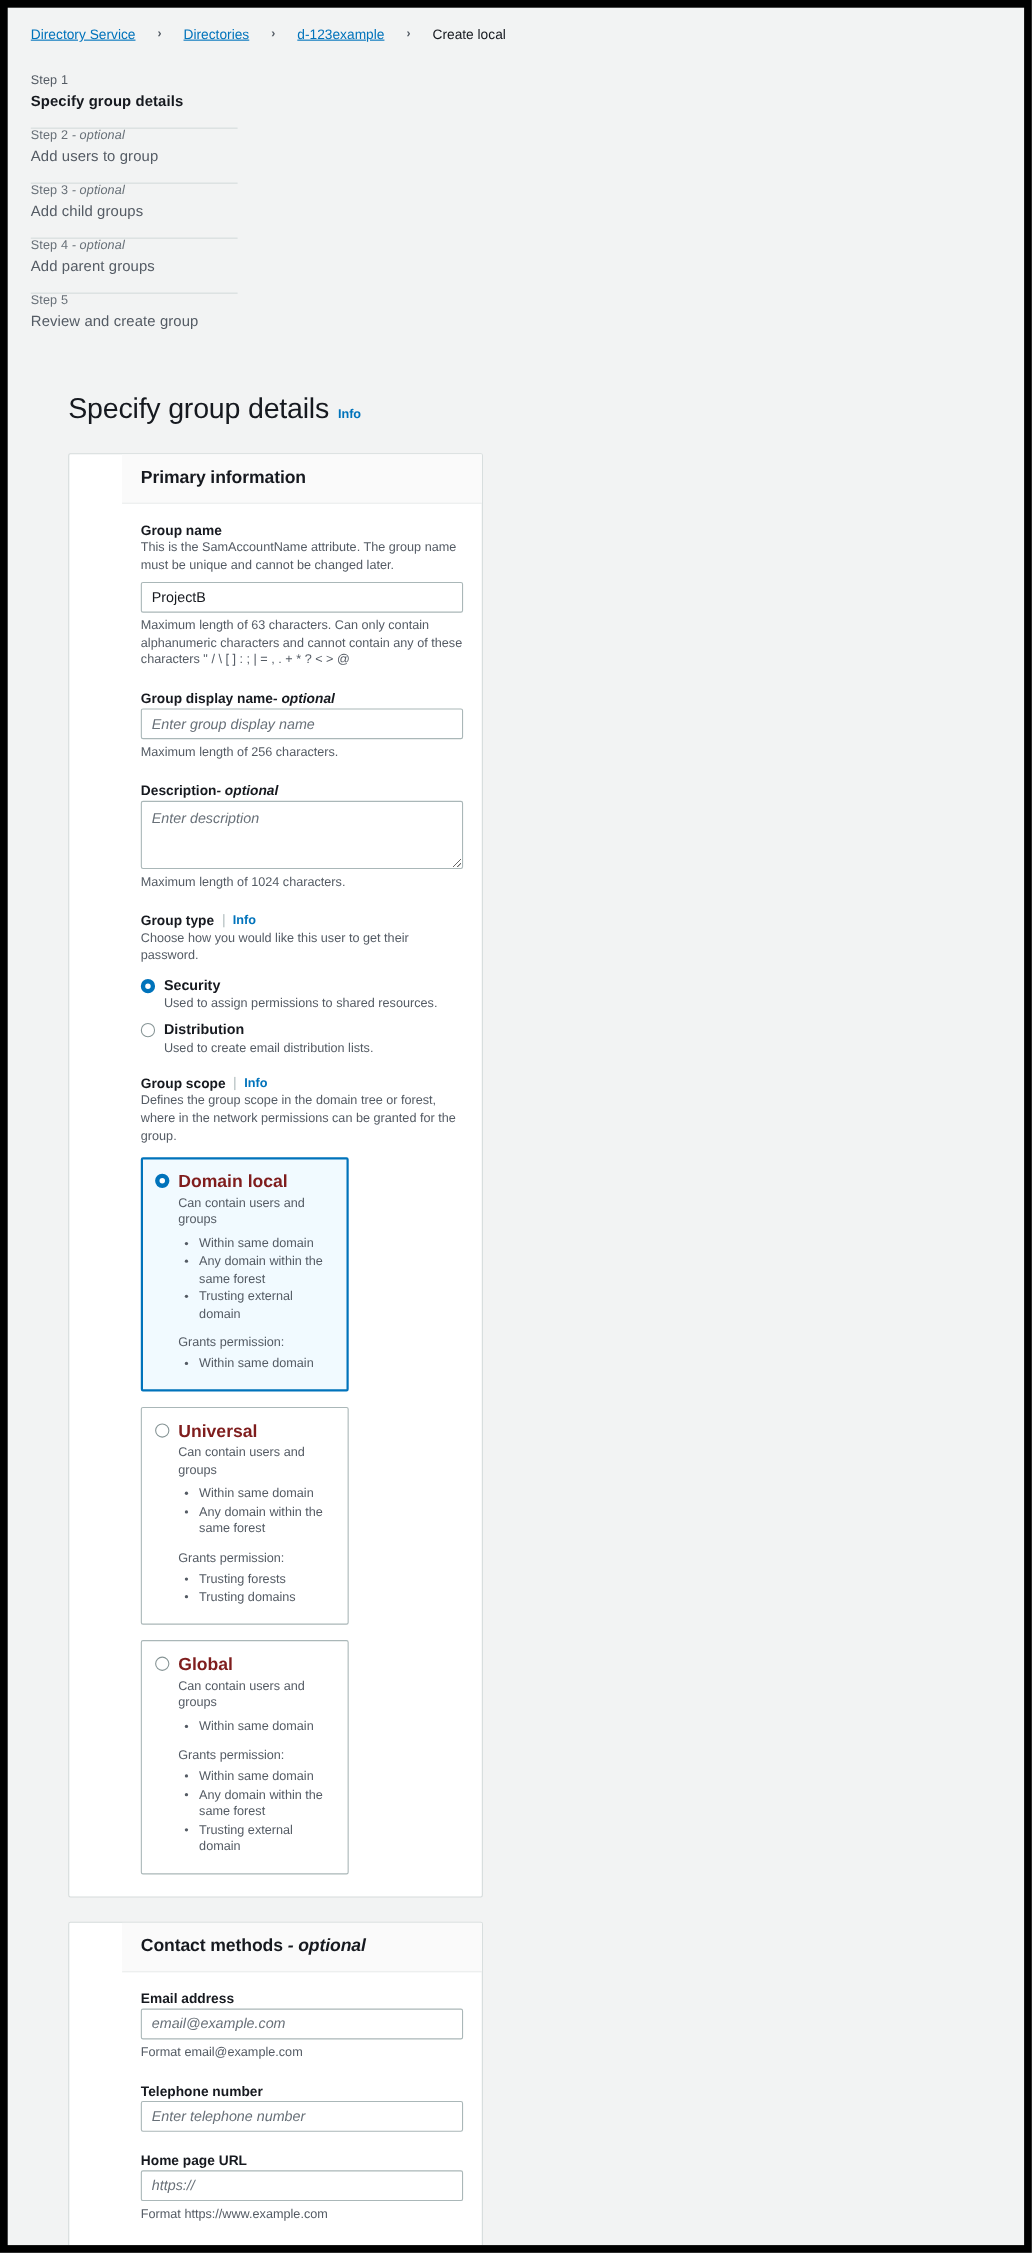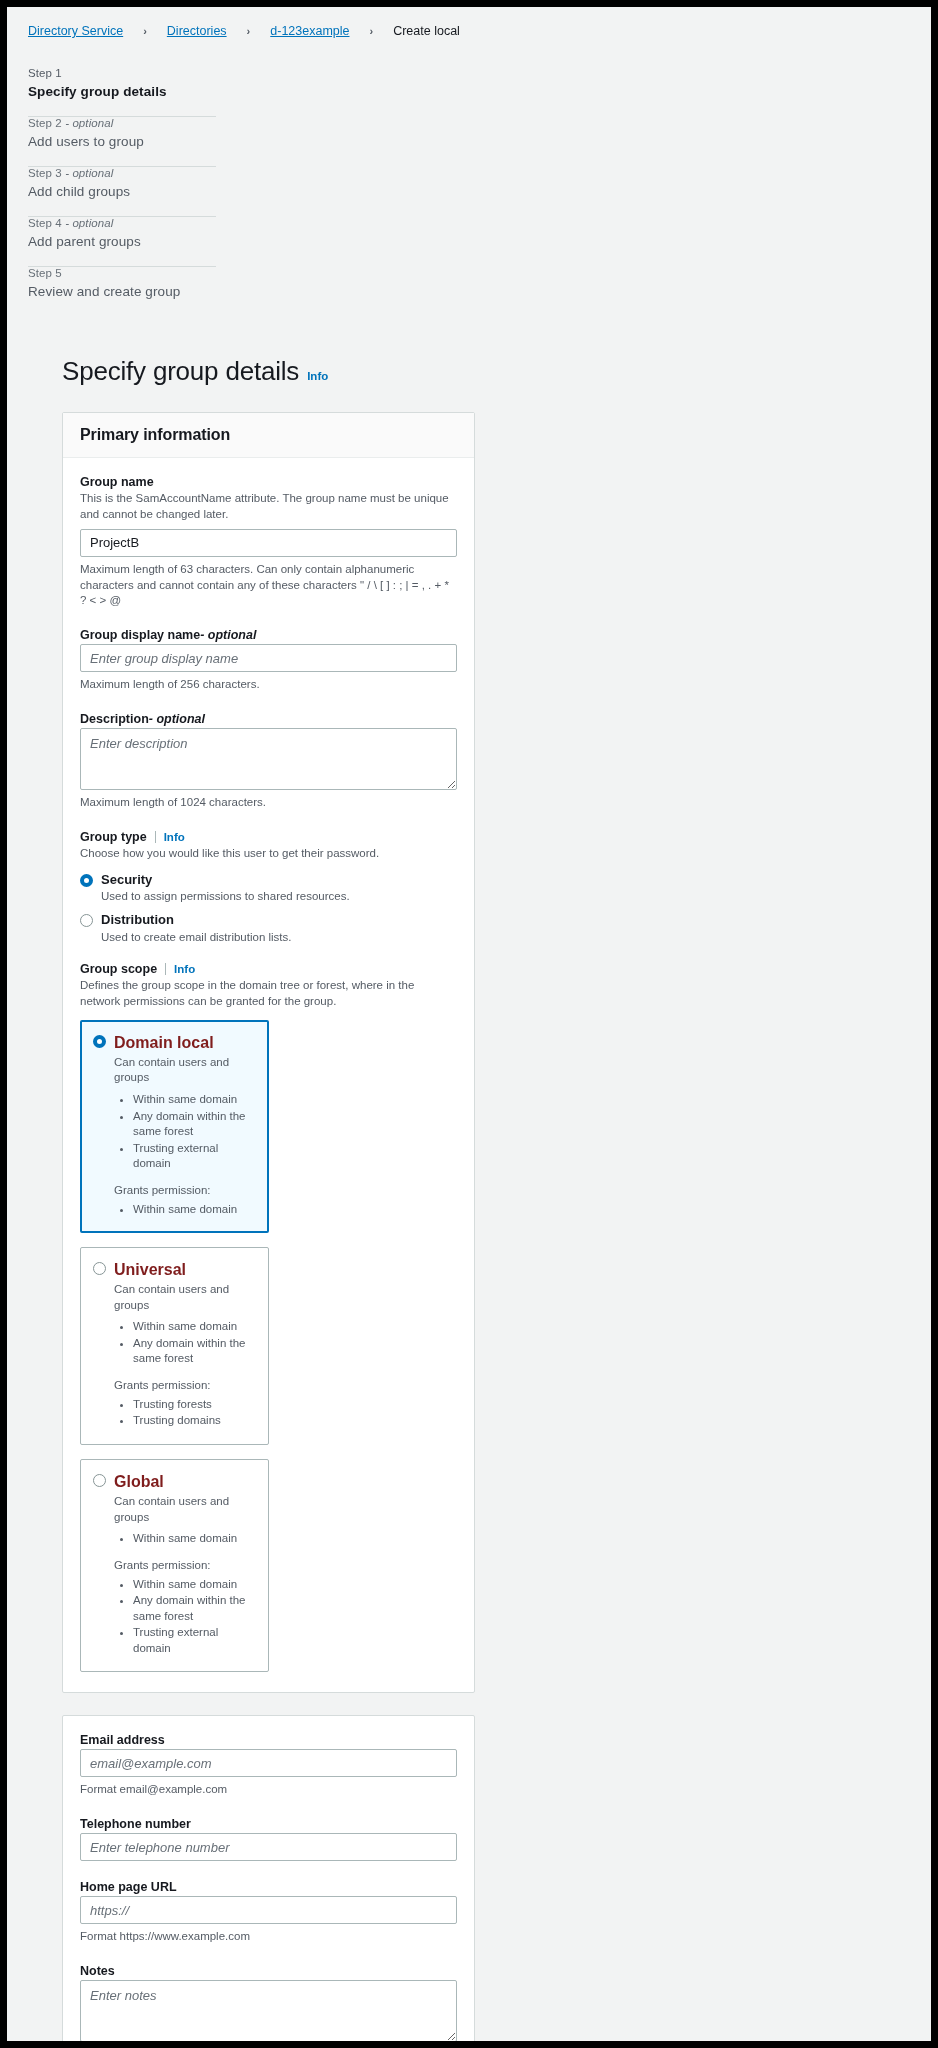--- a/index.html
+++ b/index.html
@@ -104,21 +104,22 @@
     font-size: 11.5px;
     font-weight: bold;
     cursor: pointer;
     text-decoration: none;
   }
 
   .card {
     background: #ffffff;
     border: 1px solid #d5dbdb;
     border-radius: 2px;
-    width: 413px;
+    width: 377px;
+    padding-left: 48px;
   }
   .card-header {
     padding: 13px 17px 13px 17px;
     border-bottom: 1px solid #eaeded;
     background: #fafafa;
   }
   .card-header h2 {
     margin: 0;
     font-size: 16px;
     font-weight: bold;
@@ -491,20 +492,25 @@
 
             </div>
           </div>
 
         </div>
       </section>
 
       <div class="gap-cards"></div>
 
       <section class="card">
+        <div class="card-header">
+          <h2>
+            <span>Contact methods</span><em> - optional</em>
+          </h2>
+        </div>
         <div class="card-body">
 
           <div class="field">
             <div class="f-label">Email address</div>
             <input class="txt" type="text" placeholder="email@example.com" style="">
             <div class="f-hint">Format email@example.com</div>
           </div>
 
           <div class="field">
             <div class="f-label">Telephone number</div>

